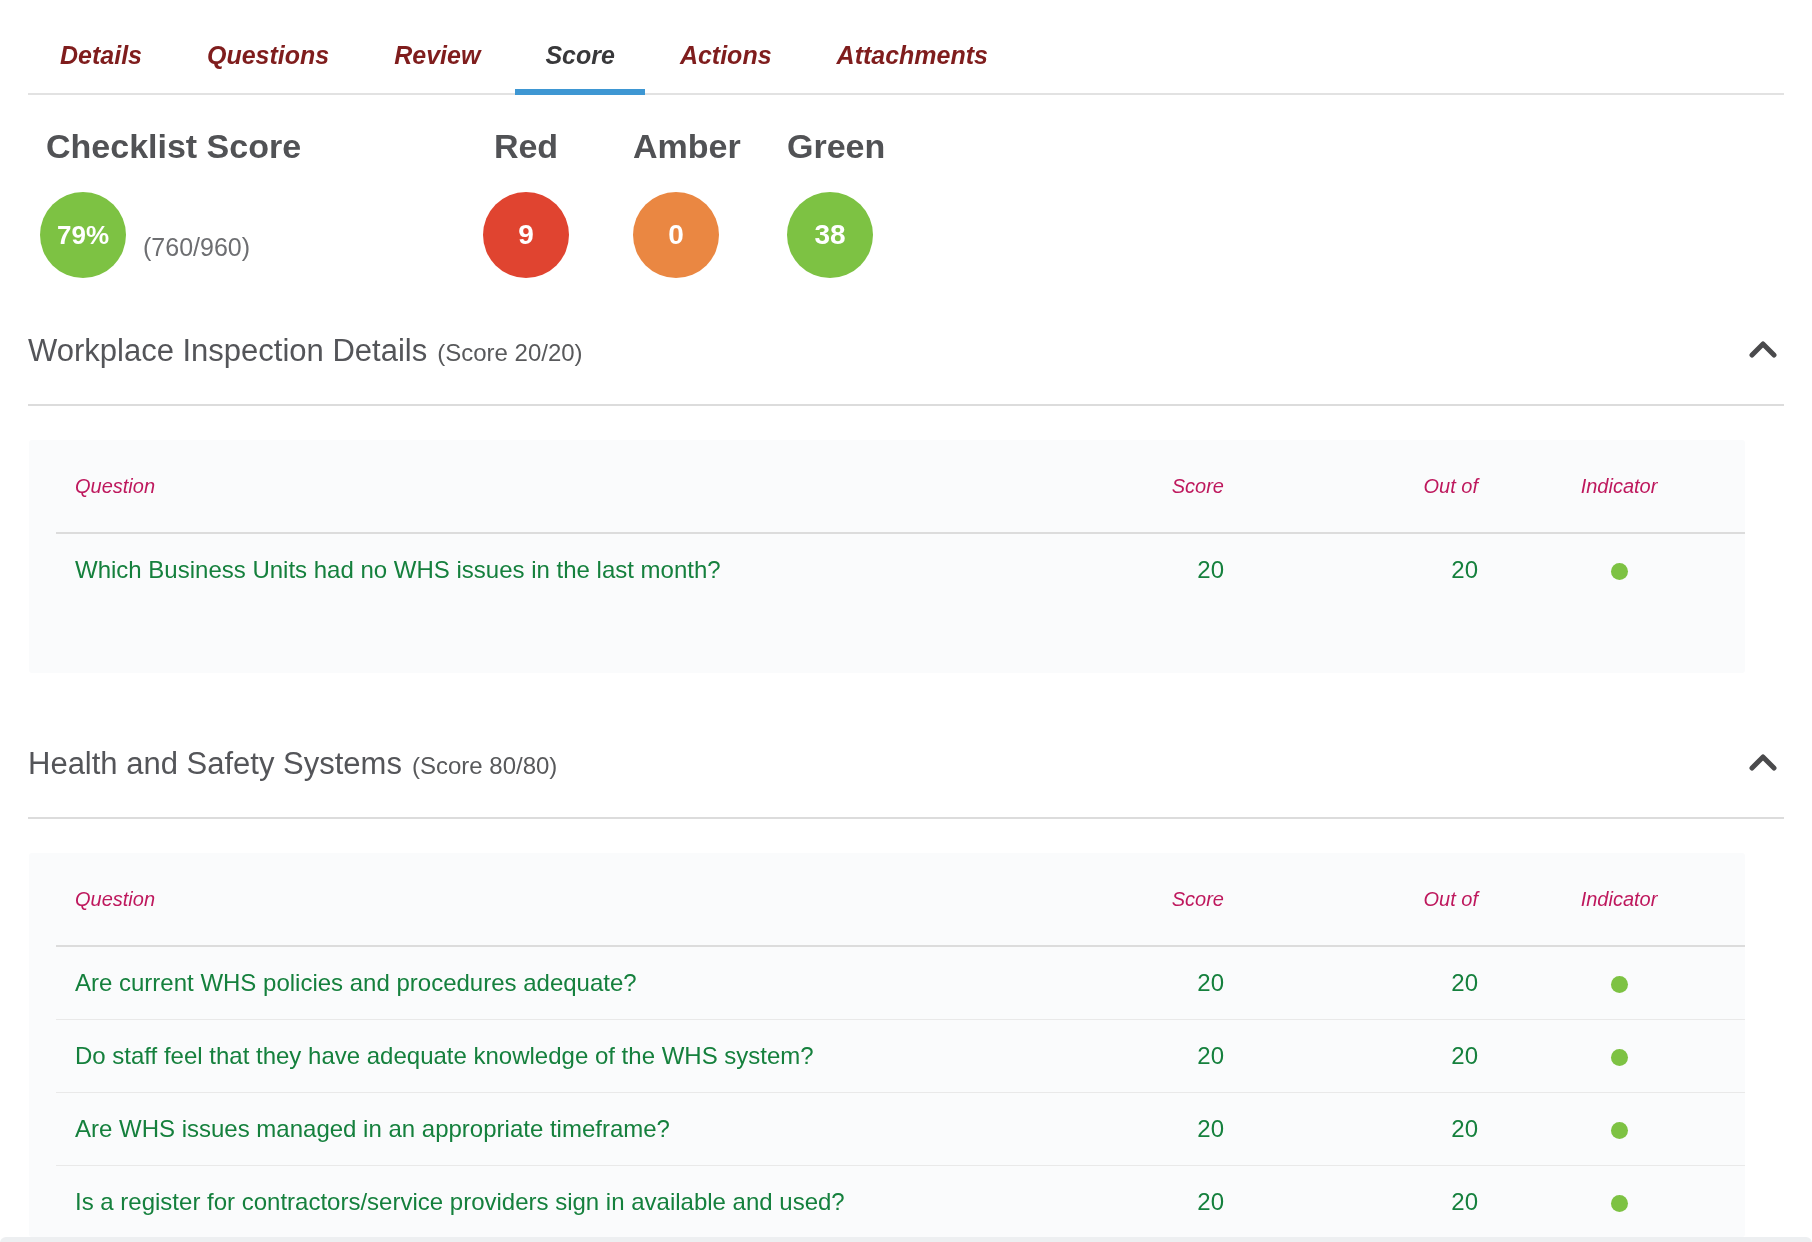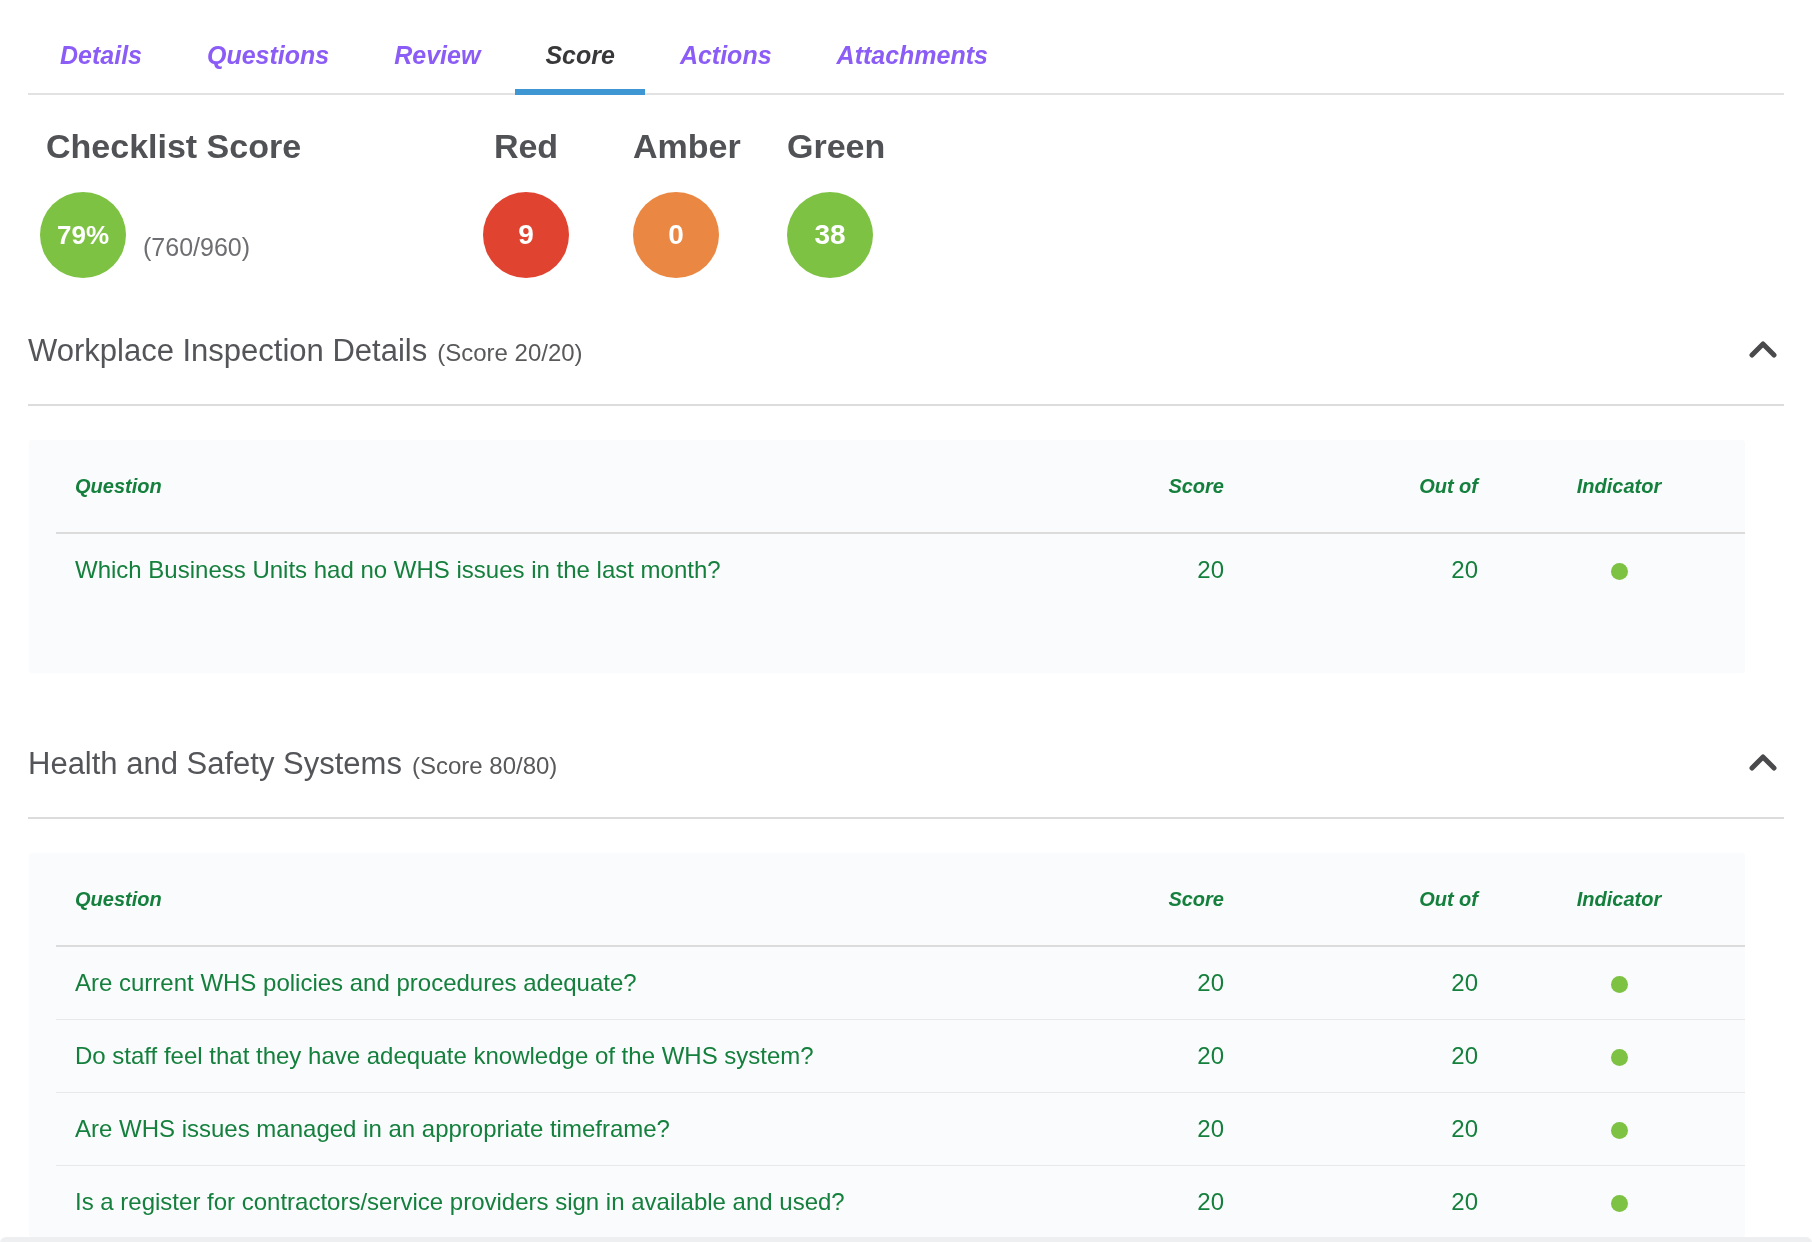--- a/index.html
+++ b/index.html
@@ -4,21 +4,21 @@
 <style>
   html,body{margin:0;padding:0;background:#ffffff;}
   body{width:1812px;height:1242px;overflow:hidden;font-family:"Liberation Sans",sans-serif;}
   .page{position:relative;width:1812px;height:1242px;background:#ffffff;overflow:hidden;}
 
   
   .tabbar{position:absolute;top:0;left:0;width:100%;height:96px;}
   .tabbar::before{content:'';position:absolute;left:28px;right:28px;top:93px;height:2px;background:#e2e2e2;}
   .tabs{display:flex;gap:5px;padding-left:30px;padding-top:14px;height:100%;box-sizing:border-box;align-items:center;}
   .tab{position:relative;height:100%;display:flex;align-items:center;padding:0 30px;
-       font-style:italic;font-weight:700;font-size:25px;color:#8b5cf6;cursor:pointer;}
+       font-style:italic;font-weight:700;font-size:25px;color:#7f1d1d;cursor:pointer;}
   .tab.active{color:#38383a;}
   .tab.active::after{content:'';position:absolute;left:0;bottom:1px;width:100%;height:6px;background:#3e97d3;}
 
   
   .sum-label{position:absolute;top:132px;font-size:34px;font-weight:700;color:#515255;line-height:28px;}
   .col-label{width:86px;text-align:center;}
   .circle{position:absolute;top:192px;width:86px;height:86px;border-radius:50%;
           display:flex;align-items:center;justify-content:center;
           color:#ffffff;font-weight:700;}
   .circle.pct{font-size:26px;text-align:right;}
@@ -30,21 +30,21 @@
   .sec-head{position:absolute;left:28px;white-space:nowrap;}
   .sec-title{font-size:31px;font-weight:400;color:#545559;text-align:center;}
   .sec-score{font-size:24px;font-weight:400;color:#58595b;margin-left:10px;}
   .chevron{position:absolute;left:1749px;width:28px;height:18px;cursor:pointer;}
   .divider{position:absolute;left:28px;width:1756px;height:2px;background:#dcdcdc;}
 
   
   .card{position:absolute;left:29px;width:1716px;background:#fafbfc;border-radius:3px;overflow:hidden;}
   .trow{display:flex;align-items:center;margin-left:27px;}
   .thead{height:92px;border-bottom:2px solid #dcdcdc;
-         font-style:italic;font-weight:700;font-size:20px;color:#15803d;}
+         font-style:italic;font-weight:400;font-size:20px;color:#be185d;}
   .drow{height:72px;border-bottom:1px solid #e9e9e9;font-size:24px;color:#15803d;}
   .drow.last{border-bottom:none;}
   .cell-q{flex:1;padding-left:19px;}
   .cell-s{width:250px;text-align:right;padding-right:26px;box-sizing:border-box;}
   .cell-o{width:243px;text-align:right;padding-right:15px;box-sizing:border-box;}
   .cell-i{width:252px;text-align:center;}
   .dot{display:inline-block;width:17px;height:17px;border-radius:50%;vertical-align:middle;}
 
   .bottom-band{position:absolute;left:0;top:1237px;width:1812px;height:6px;background:#edeff1;border-radius:6px 6px 0 0;}
 </style>

